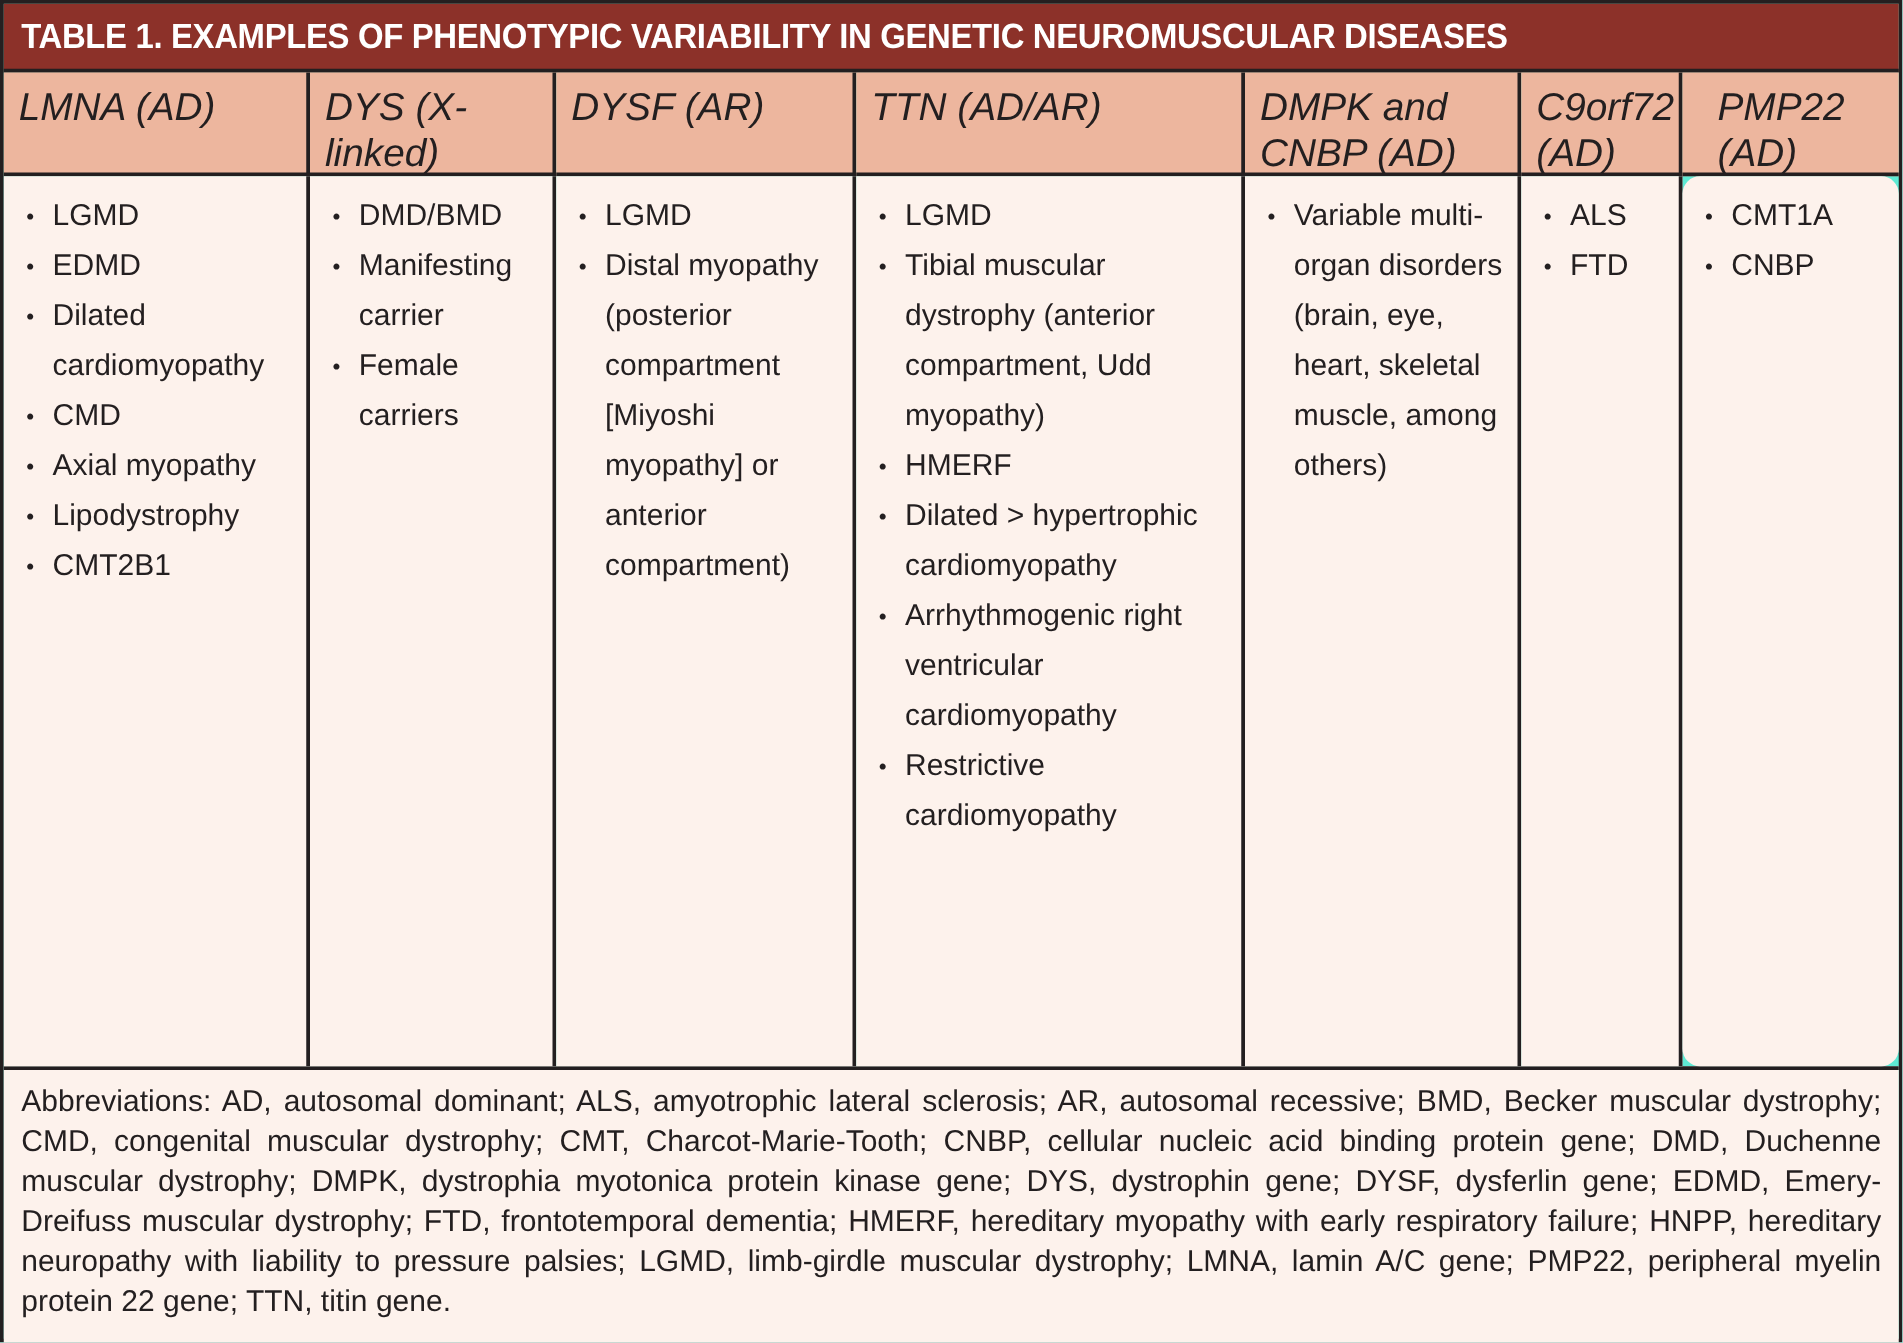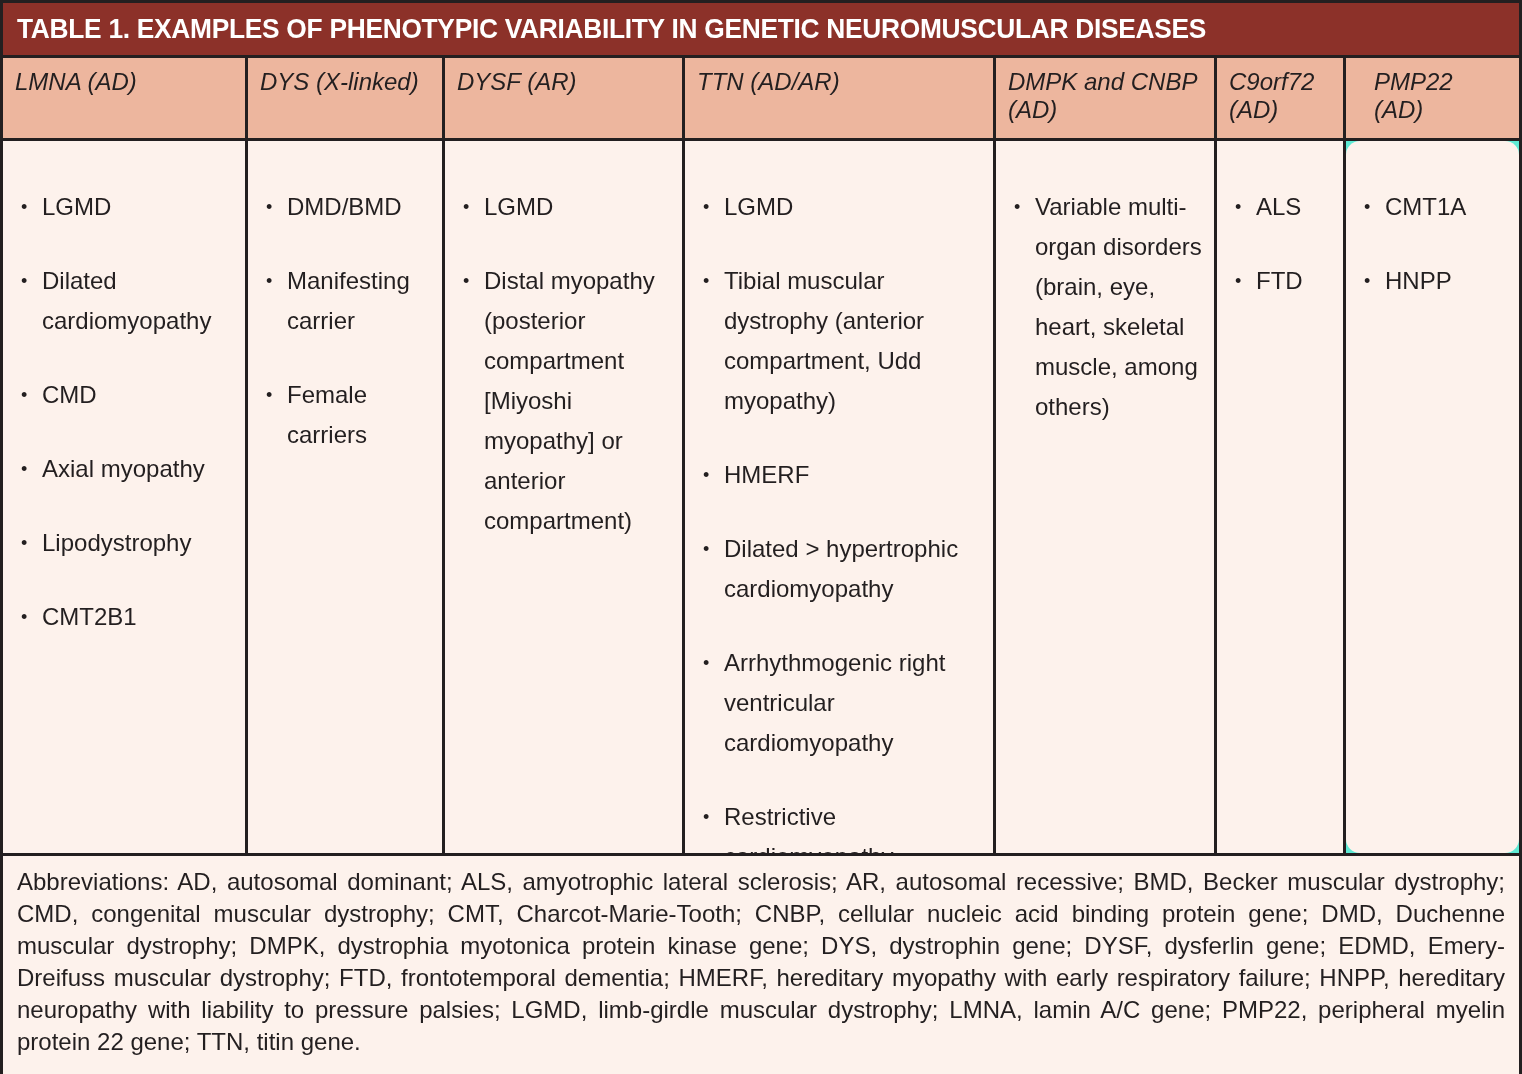--- a/index.html
+++ b/index.html
@@ -52,21 +52,21 @@
   }
 
   .head-cell {
     box-sizing: border-box;
     background: #edb69e;
     border-right: 3px solid #231f20;
     border-bottom: 3px solid #231f20;
     padding: 10px 12px 10px 12px;
     height: 83px;
     font-style: italic;
-    font-size: 24px;
+    font-size: 31px;
     color: #231f20;
     line-height: 1.18;
   }
   .head-cell:last-child { border-right: none; padding-left: 28px; }
 
   .body-cell {
     box-sizing: border-box;
     background: #fdf2ec;
     border-right: 3px solid #231f20;
     padding: 12px 10px 10px 10px;
@@ -80,21 +80,20 @@
     padding: 0;
     list-style: none;
   }
   ul.items li {
     position: relative;
     padding-left: 29px;
     margin-bottom: 0px;
     font-size: 24px;
     line-height: 40px;
     color: #231f20;
-    margin-top: 34px;
   }
   ul.items li::before {
     content: "\2022";
     position: absolute;
     left: 8px;
     top: 0;
     font-size: 18px;
     line-height: 40px;
     color: #231f20;
   }
@@ -128,20 +127,21 @@
     <div class="head-cell">TTN (AD/AR)</div>
     <div class="head-cell">DMPK and CNBP (AD)</div>
     <div class="head-cell">C9orf72 (AD)</div>
     <div class="head-cell">PMP22 (AD)</div>
   </div>
 
   <div class="grid">
     <div class="body-cell">
       <ul class="items">
           <li>LGMD</li>
+          <li>EDMD</li>
           <li>Dilated cardiomyopathy</li>
           <li>CMD</li>
           <li>Axial myopathy</li>
           <li>Lipodystrophy</li>
           <li>CMT2B1</li>
         </ul>
     </div>
     <div class="body-cell">
       <ul class="items">
           <li>DMD/BMD</li>
@@ -172,20 +172,20 @@
     </div>
     <div class="body-cell">
       <ul class="items">
           <li>ALS</li>
           <li>FTD</li>
         </ul>
     </div>
     <div class="body-cell">
       <ul class="items">
           <li>CMT1A</li>
-          <li>HNPP</li>
+          <li>CNBP</li>
         </ul>
     </div>
   </div>
 
   <div class="footnote">Abbreviations: AD, autosomal dominant; ALS, amyotrophic lateral sclerosis; AR, autosomal recessive; BMD, Becker muscular dystrophy; CMD, congenital muscular dystrophy; CMT, Charcot-Marie-Tooth; CNBP, cellular nucleic acid binding protein gene; DMD, Duchenne muscular dystrophy; DMPK, dystrophia myotonica protein kinase gene; DYS, dystrophin gene; DYSF, dysferlin gene; EDMD, Emery-Dreifuss muscular dystrophy; FTD, frontotemporal dementia; HMERF, hereditary myopathy with early respiratory failure; HNPP, hereditary neuropathy with liability to pressure palsies; LGMD, limb-girdle muscular dystrophy; LMNA, lamin A/C gene; PMP22, peripheral myelin protein 22 gene; TTN, titin gene.</div>
 
 </div>
 
 </body></html>

